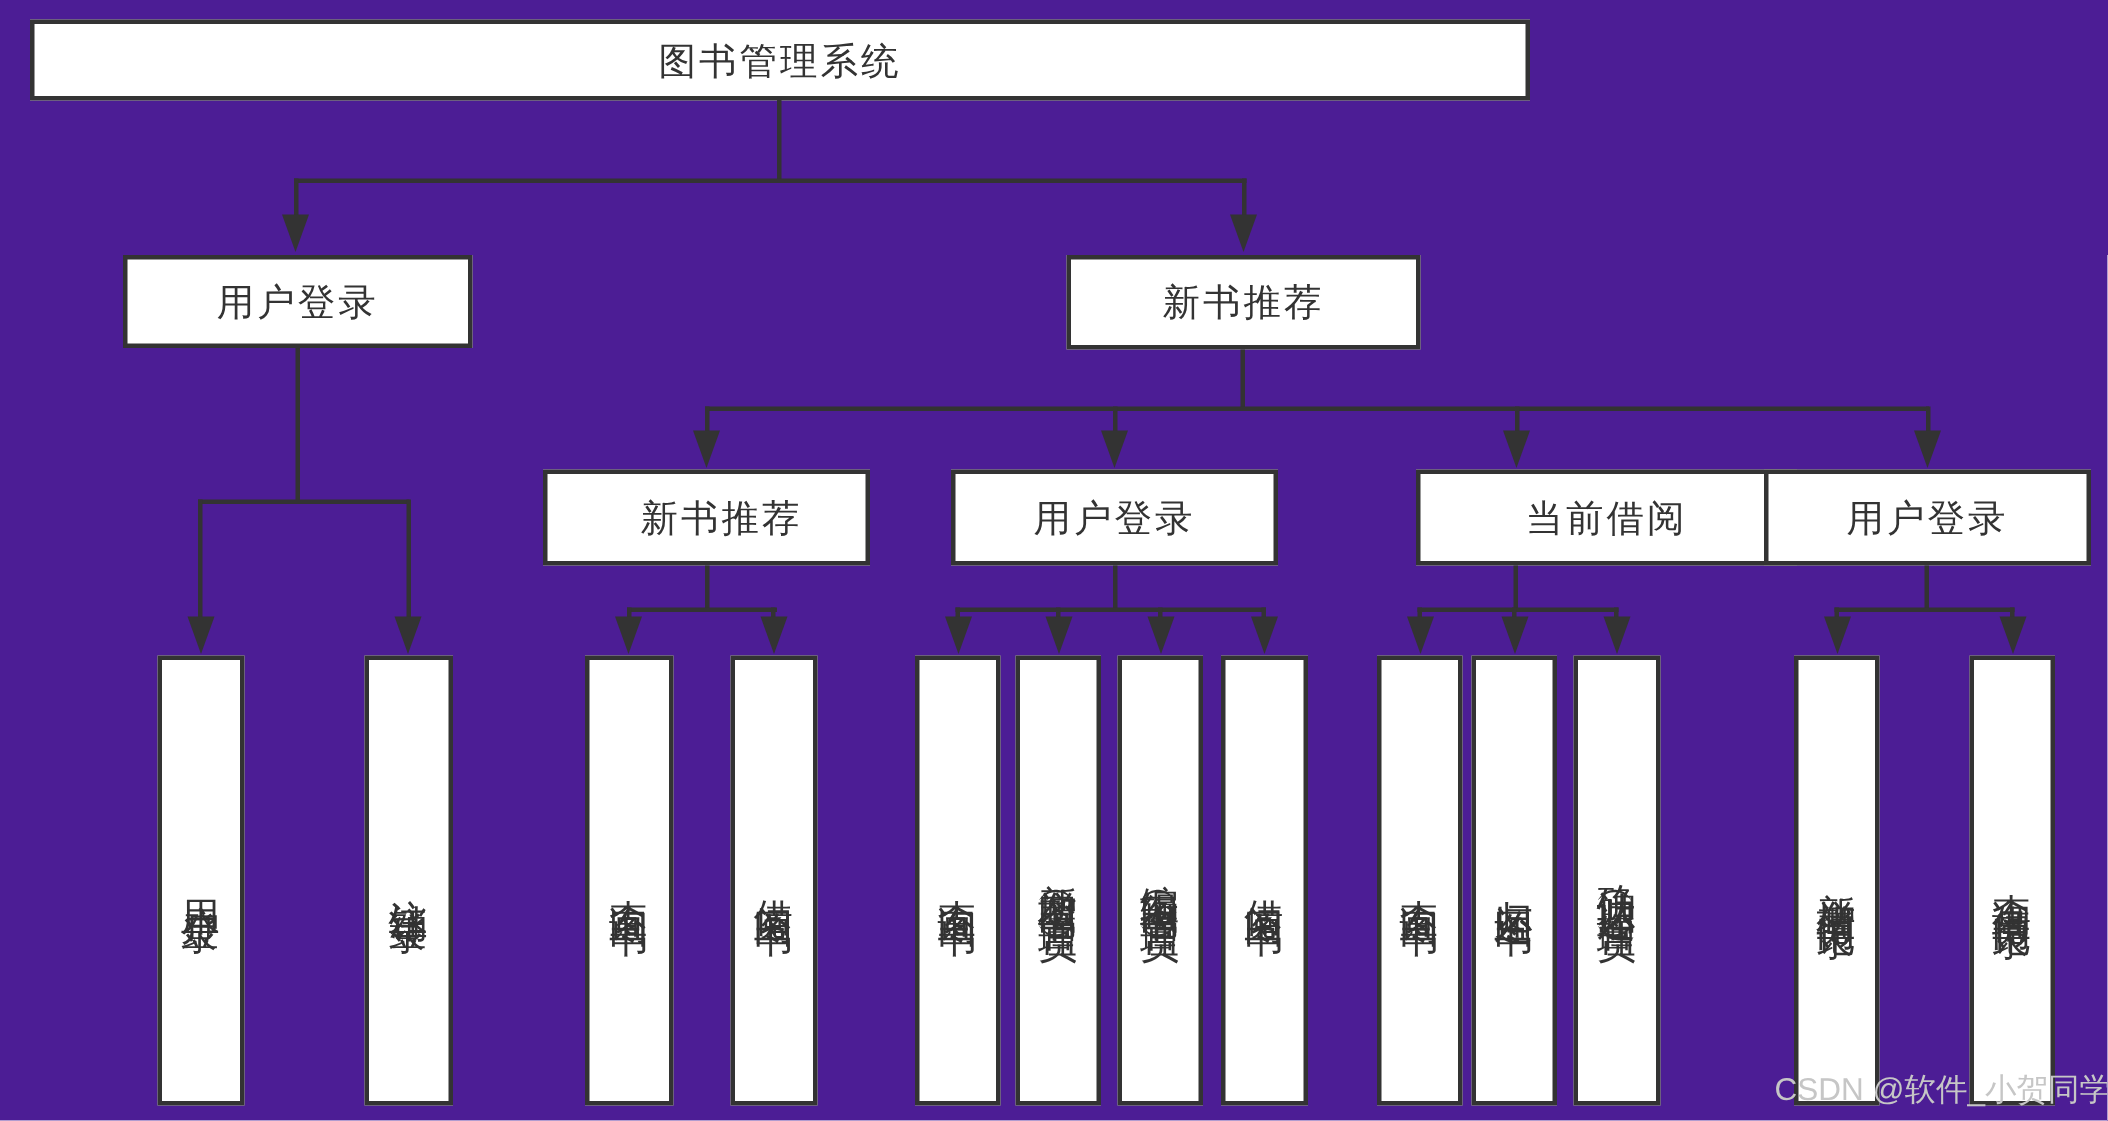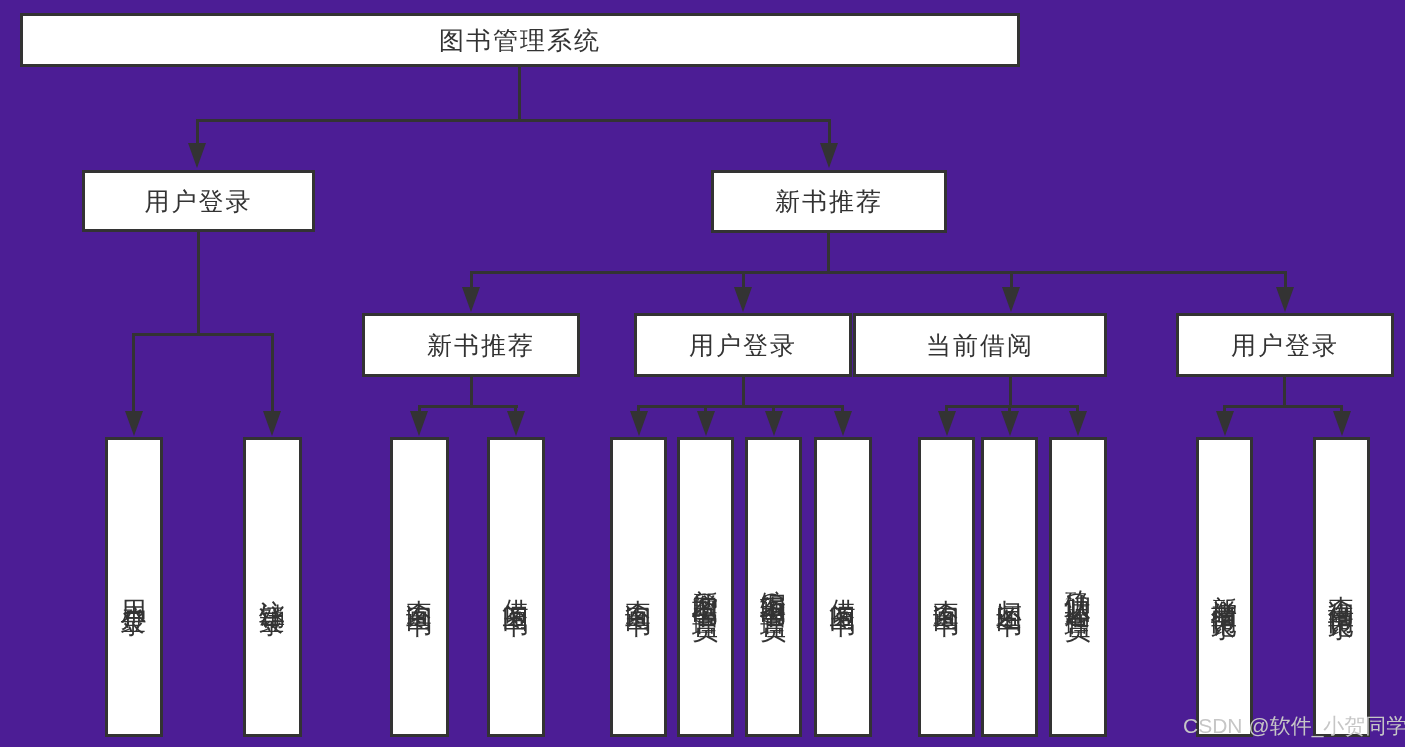--- a/index.html
+++ b/index.html
@@ -88,21 +88,21 @@
   <div class="arrowhead" style="left:462px; top:287px;"></div>
   <div class="line" style="left:742px; top:271px; width:3px; height:18px;"></div>
   <div class="arrowhead" style="left:734px; top:287px;"></div>
   <div class="line" style="left:1010px; top:271px; width:3px; height:18px;"></div>
   <div class="arrowhead" style="left:1002px; top:287px;"></div>
   <div class="line" style="left:1284px; top:271px; width:3px; height:18px;"></div>
   <div class="arrowhead" style="left:1276px; top:287px;"></div>
 
   <div class="box hlabel" style="left:362px; top:313px; width:218px; height:64px;padding-left:20px;">新书推荐</div>
   <div class="box hlabel" style="left:634px; top:313px; width:218px; height:64px;">用户登录</div>
-  <div class="box hlabel" style="left:853px; top:313px; width:254px; height:64px;">当前借阅</div>
+  <div class="box hlabel" style="left:944px; top:313px; width:254px; height:64px;">当前借阅</div>
   <div class="box hlabel" style="left:1176px; top:313px; width:218px; height:64px;">用户登录</div>
 
   <div class="line" style="left:470px; top:377px; width:3px; height:31px;"></div>
   <div class="line" style="left:418px; top:405px; width:100px; height:3px;"></div>
   <div class="line" style="left:418px; top:405px; width:3px; height:9px;"></div>
   <div class="arrowhead" style="left:410px; top:411px;"></div>
   <div class="line" style="left:514px; top:405px; width:3px; height:9px;"></div>
   <div class="arrowhead" style="left:507px; top:411px;"></div>
 
   <div class="line" style="left:742px; top:377px; width:3px; height:31px;"></div>

